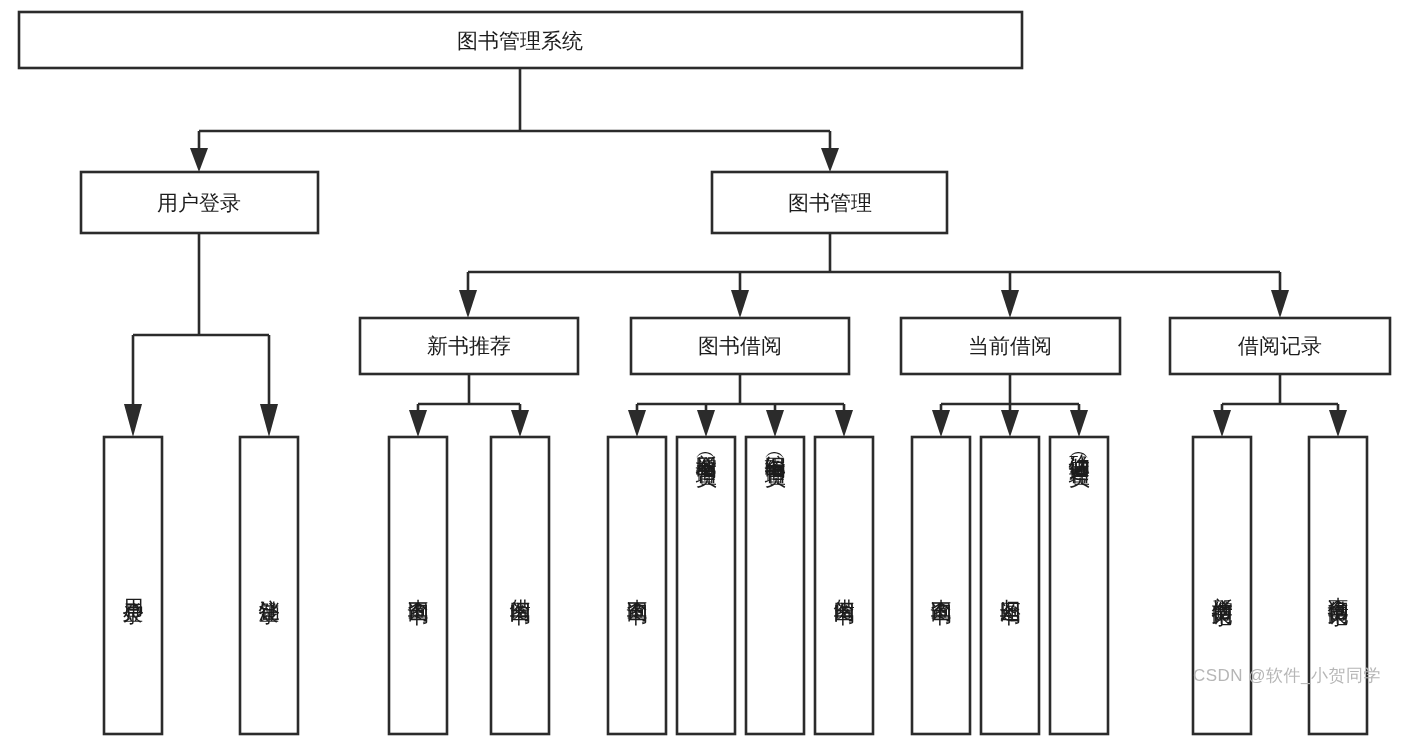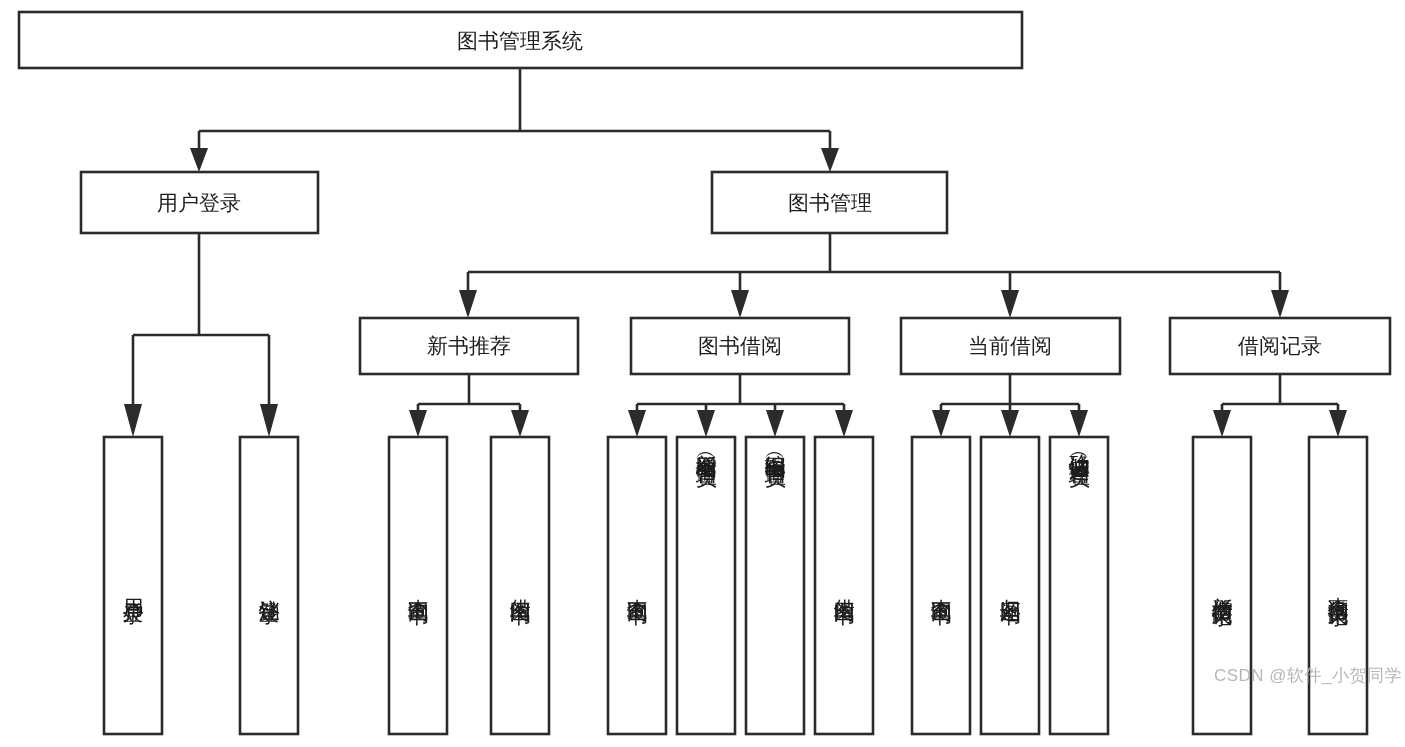--- a/index.html
+++ b/index.html
@@ -61,21 +61,21 @@
     font-family: "Liberation Sans", "DejaVu Sans", sans-serif;
     font-size: 21px;
     line-height: 1.08;
     letter-spacing: 2px;
     color: #1c1c1c;
     white-space: nowrap;
     text-align: center;
   }
   #watermark {
     position: absolute;
-    right: 3px;
+    right: 24px;
     bottom: 4px;
     font-family: "Liberation Sans", "DejaVu Sans", sans-serif;
     font-size: 17px;
     color: #b6b6b6;
     letter-spacing: 0.5px;
     white-space: nowrap;
   }
 </style>
 </head>
 <body>

